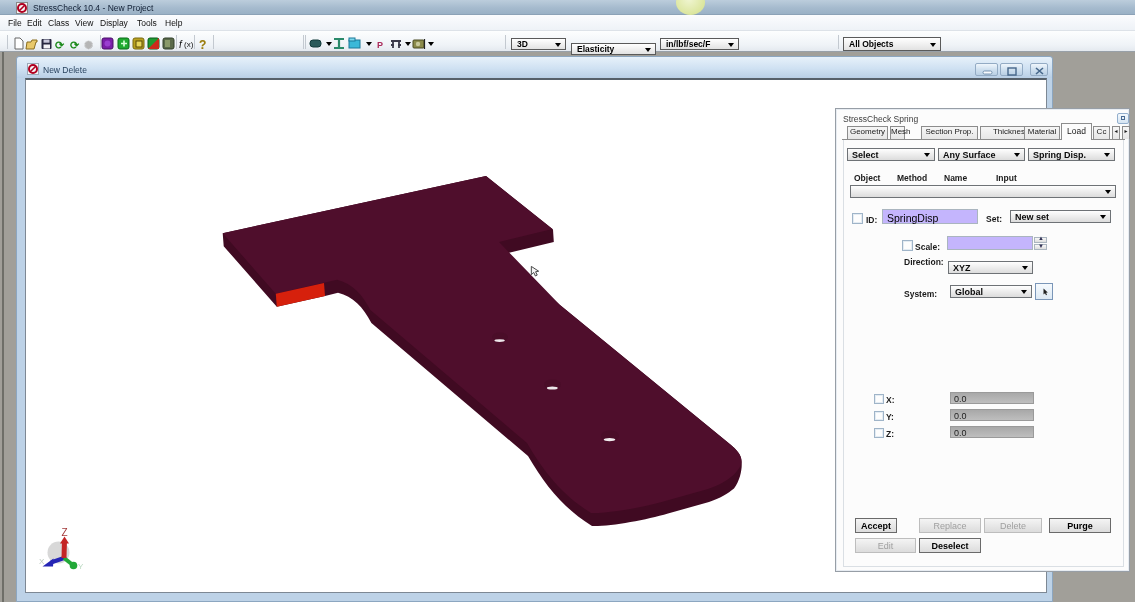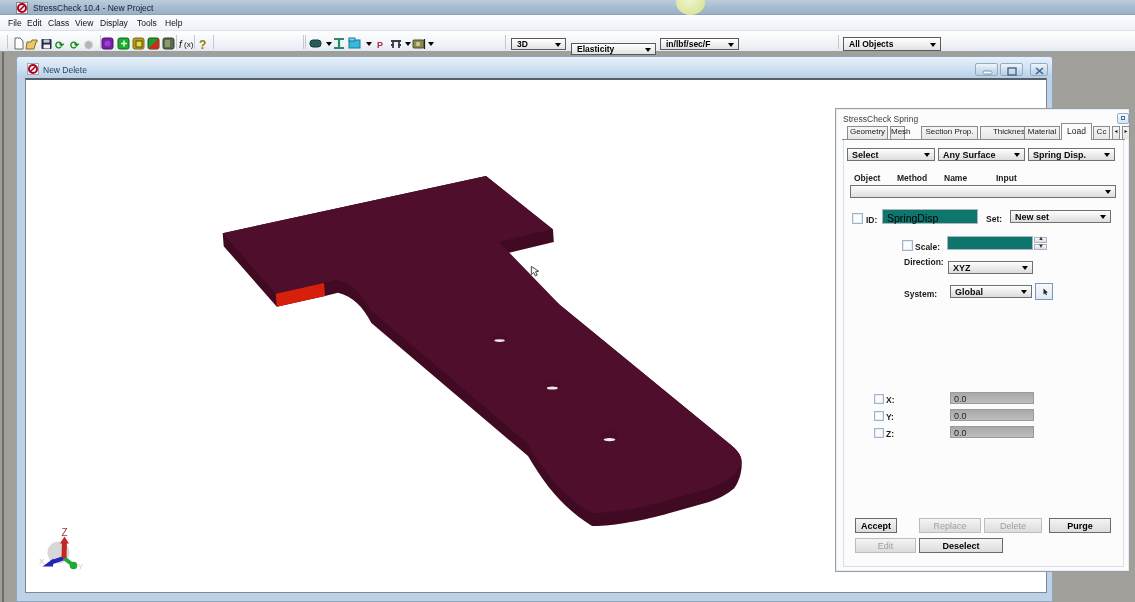--- a/index.html
+++ b/index.html
@@ -49,21 +49,21 @@
   border:1px solid #8c8c8c; border-bottom:none; font-size:8px; color:#1a1a1a; text-align:center; }
 .tabrowline { left:6px; top:30px; width:283px; height:1px; background:#8c8c8c; }
 #tabload { position:absolute; top:14px; height:17px; background:#fcfcfc; border:1px solid #8c8c8c;
   border-bottom:none; font-size:8.5px; z-index:3; text-align:center; color:#1a1a1a; padding-top:2px; }
 .dcmb { position:absolute; height:13px; background:linear-gradient(#fefefe,#dcdcdc);
   border:1px solid #6e7276; font-size:9px; font-weight:bold; color:#0a0a0a; }
 .dcmb span { position:absolute; left:4px; top:1px; white-space:nowrap; }
 .dlbl { position:absolute; font-size:8.5px; color:#1a1a1a;font-weight:bold; }
 .chk { position:absolute; width:11px; height:11px; background:#fdfdfd; border:1px solid #9fb4c8;
   box-shadow:0 0 0 1px #e4ecf3 inset; }
-.dinput { position:absolute; background:#0f766e; border:1px solid #aab5bf; font-size:9px; }
+.dinput { position:absolute; background:#c4b5fd; border:1px solid #aab5bf; font-size:9px; }
 .gfield { position:absolute; height:12px; background:linear-gradient(#a8a8a8,#bebebe);
   border:1px solid #9a9a9a; font-size:9px; color:#222; }
 .dbtn { position:absolute; height:15px; font-size:9px; text-align:center;
   background:linear-gradient(#f4f4f4,#dcdcdc); }
 .dbtn.en { border:1px solid #6a6a6a; color:#000; font-weight:bold; }
 .dbtn.dis { border:1px solid #bdbdbd; color:#9f9f9f; }
 </style>
 </head>
 <body>
 <div id="root">
@@ -300,16 +300,16 @@
     <span class="dlbl" style="left:50px;top:320px">Z:</span>
     <div class="gfield" style="left:114px;top:317px;width:84px">
         <span style="position:absolute;left:3px;top:1px">0.0</span>
       </div>
 
     <div class="dbtn en" style="left:19px;top:409px;width:42px"><span style="position:relative;top:2px">Accept</span></div>
     <div class="dbtn dis" style="left:83px;top:409px;width:62px"><span style="position:relative;top:2px">Replace</span></div>
     <div class="dbtn dis" style="left:148px;top:409px;width:58px"><span style="position:relative;top:2px">Delete</span></div>
     <div class="dbtn en" style="left:213px;top:409px;width:62px"><span style="position:relative;top:2px">Purge</span></div>
     <div class="dbtn dis" style="left:19px;top:429px;width:61px"><span style="position:relative;top:2px">Edit</span></div>
-    <div class="dbtn en" style="left:83px;top:429px;width:84px"><span style="position:relative;top:2px">Deselect</span></div>
+    <div class="dbtn en" style="left:83px;top:429px;width:62px"><span style="position:relative;top:2px">Deselect</span></div>
   </div>
 
 </div>
 
 </body></html>

